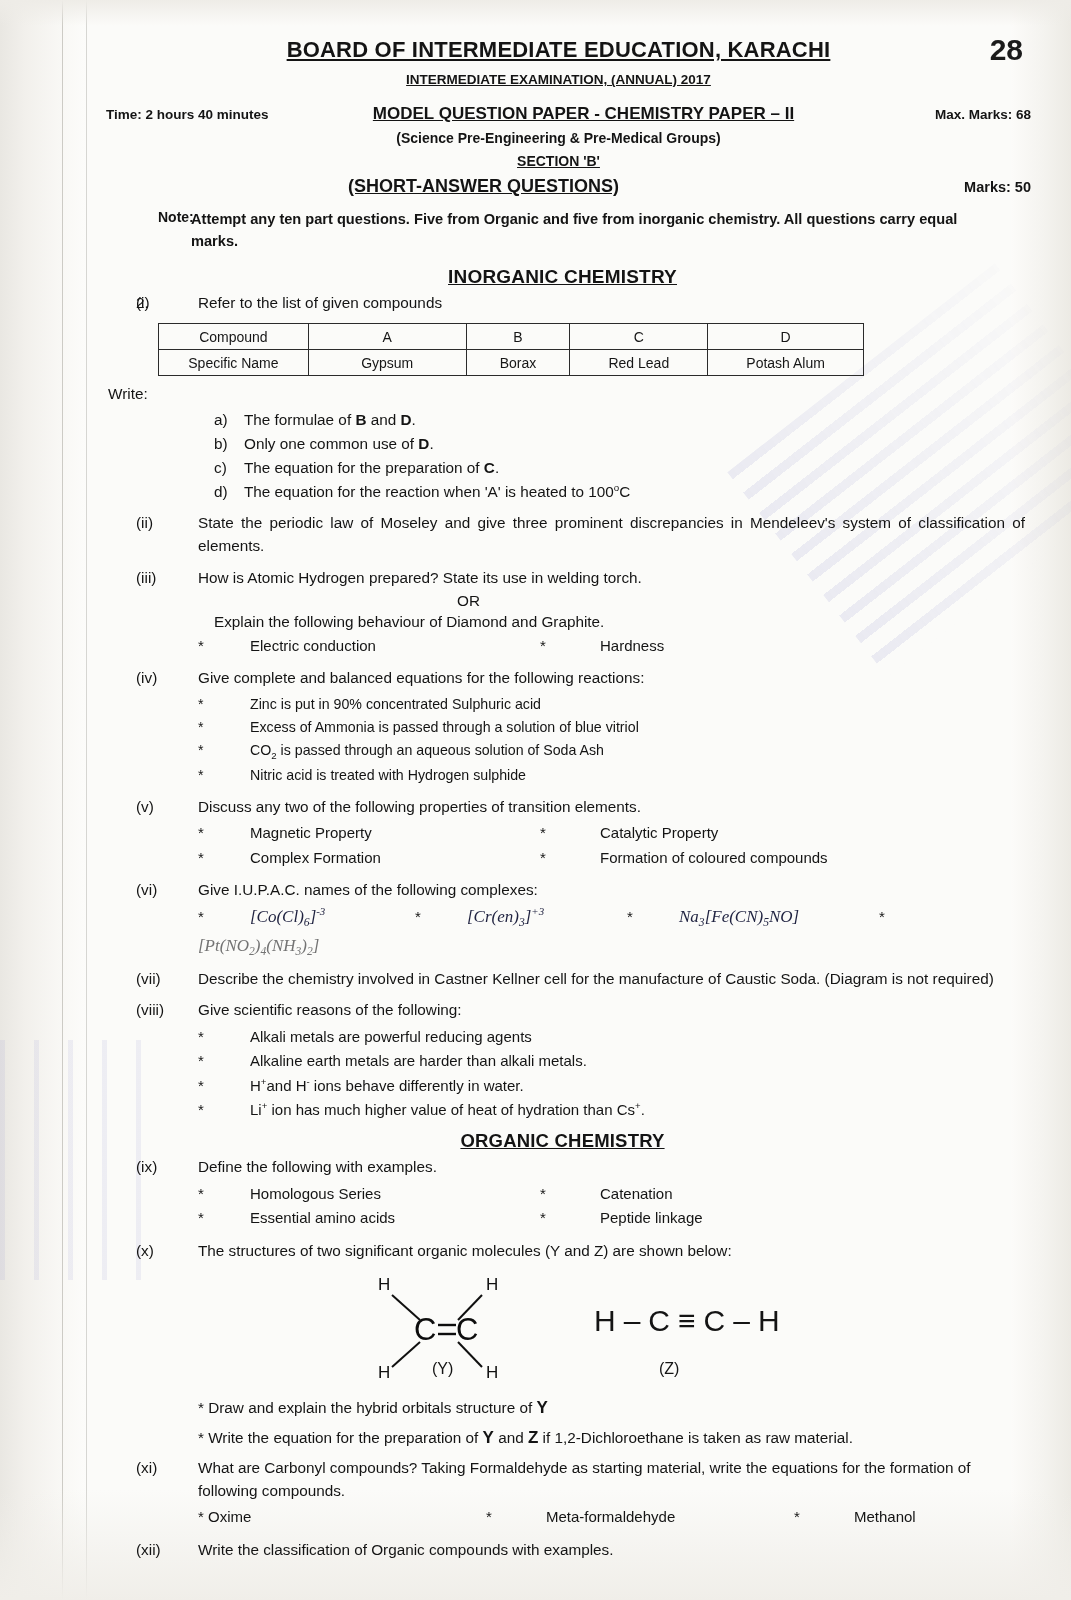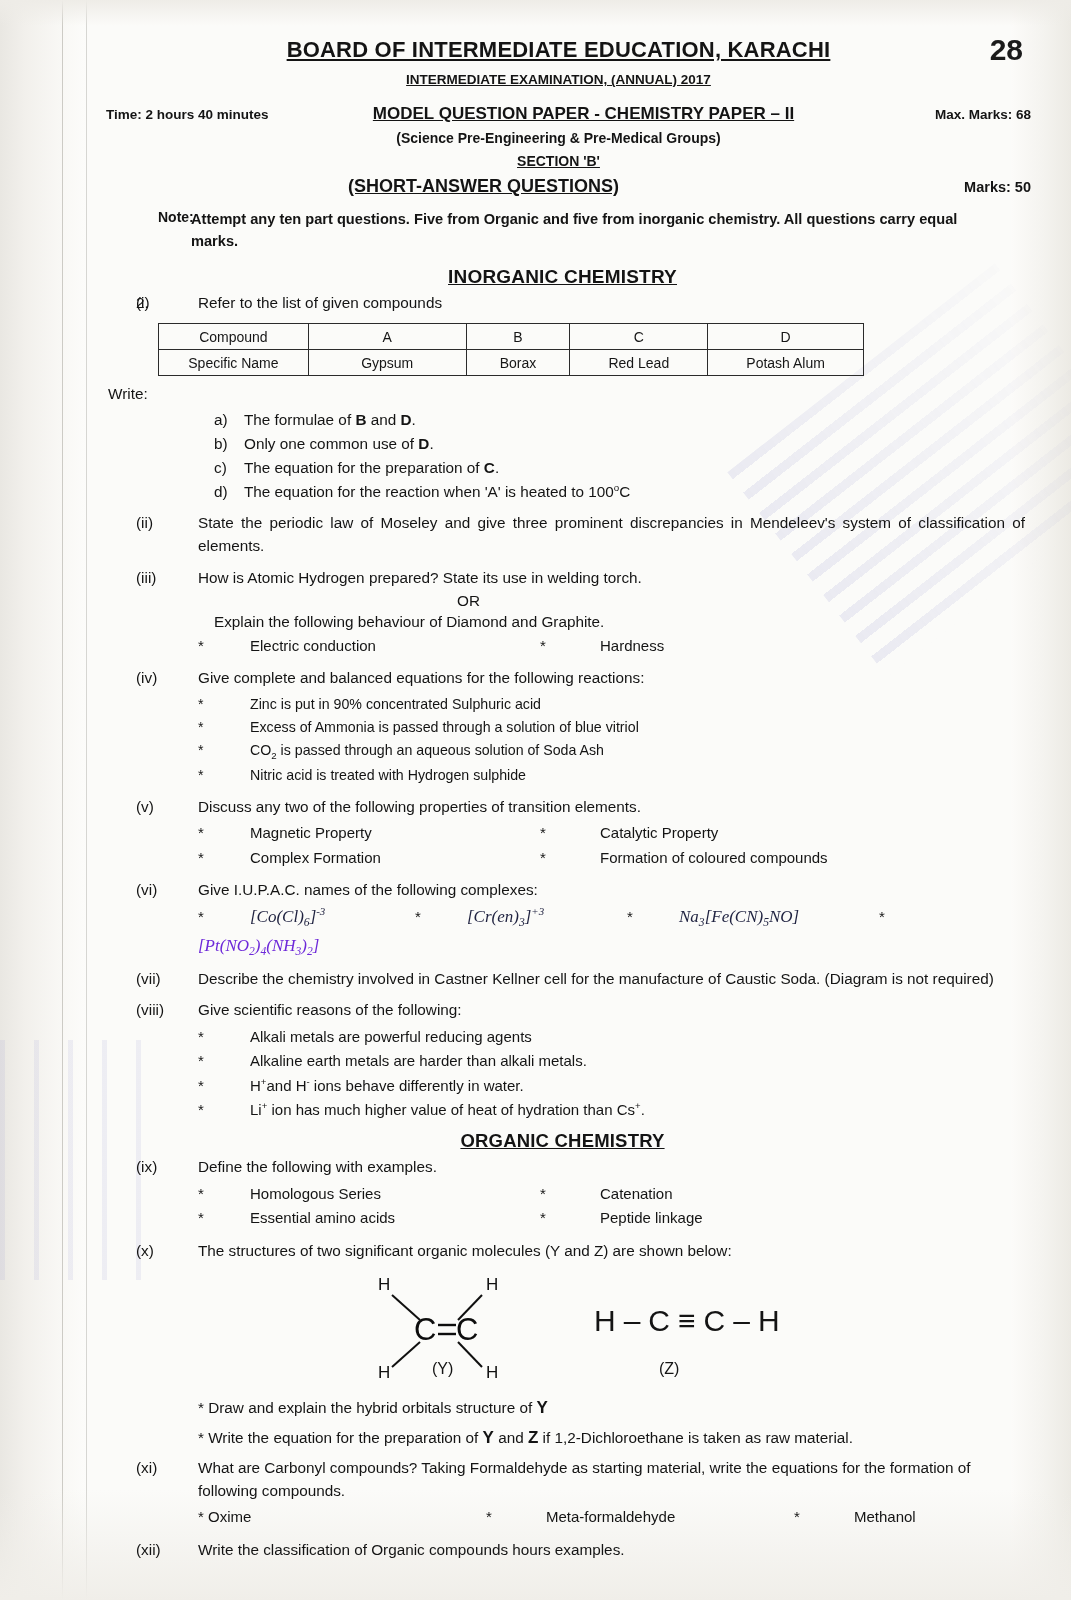--- a/index.html
+++ b/index.html
@@ -216,21 +216,21 @@
   .complexes .st { width: 52px; flex:none; font-family:"Liberation Sans",sans-serif; font-style: normal; font-size:15px; color:#141414;}
   .complexes .f1 { width: 165px; }
   .complexes .f2 { width: 160px; }
   .complexes .f3 { width: 200px; }
   .complexes-2 {
     margin-top: 7px;
     padding-left: 112px;
     font-family: "Liberation Serif", serif;
     font-style: italic;
     font-size: 17px;
-    color: #6d28d9;
+    color: #737373;
   }
   sub { font-size: .68em; }
   sup { font-size: .64em; }
 
   
   .molecules {
     position: relative;
     height: 118px;
     margin-top: 8px;
     margin-left: 128px;
@@ -515,18 +515,18 @@
         <span class="st2">*</span>
         <span style="width:248px;">Meta-formaldehyde</span>
         <span class="st2">*</span>
         <span>Methanol</span>
       </div>
     </div>
 
     <div class="q">
       <div class="qnum"></div>
       <div class="rnum">(xii)</div>
-      <div class="qbody">Write the classification of Organic compounds hours examples.</div>
+      <div class="qbody">Write the classification of Organic compounds with examples.</div>
     </div>
 
 
   </div>
 </div>
 
 </body></html>

